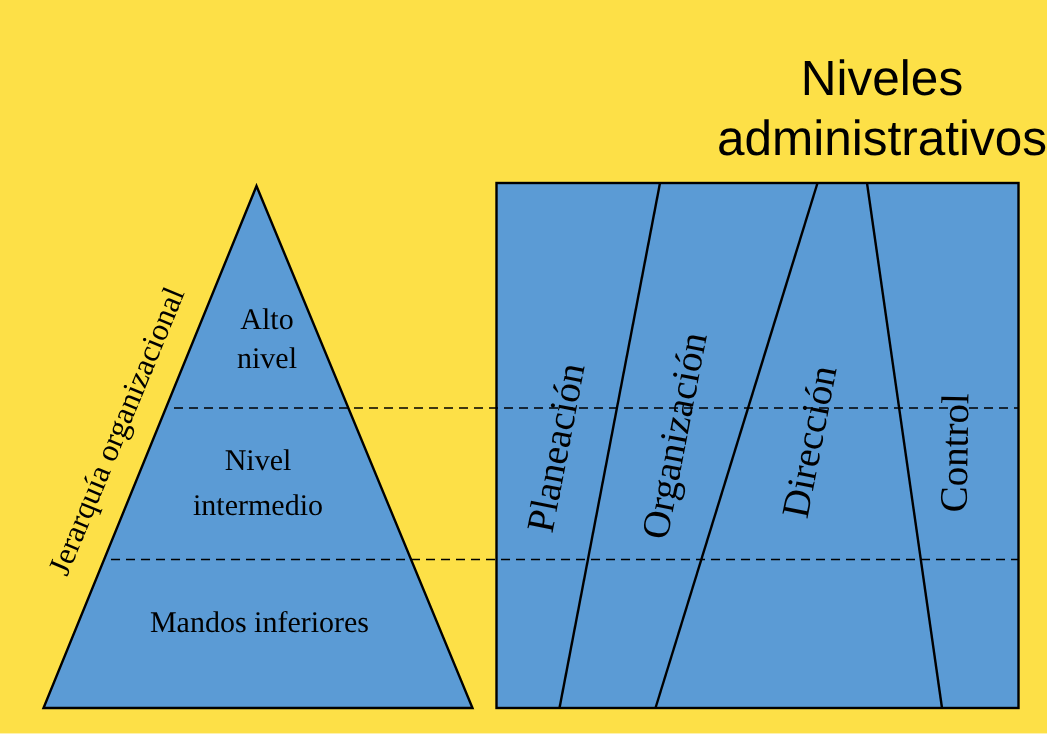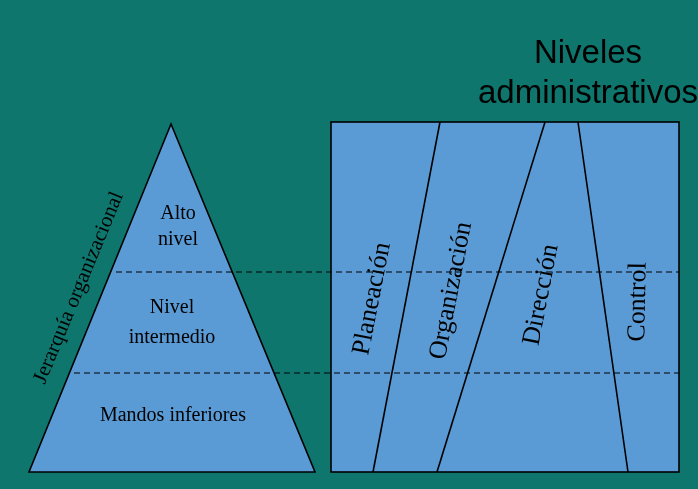--- a/index.html
+++ b/index.html
@@ -10,21 +10,21 @@
   body {
     width: 698px;
     height: 489px;
     overflow: hidden;
     font-family: "Liberation Sans", sans-serif;
   }
   #stage {
     position: relative;
     width: 698px;
     height: 489px;
-    background: #0f766e;
+    background: #fde047;
   }
   #diagram {
     position: absolute;
     left: 0;
     top: 0;
     width: 698px;
     height: 489px;
     display: block;
   }
   .shape-fill {

